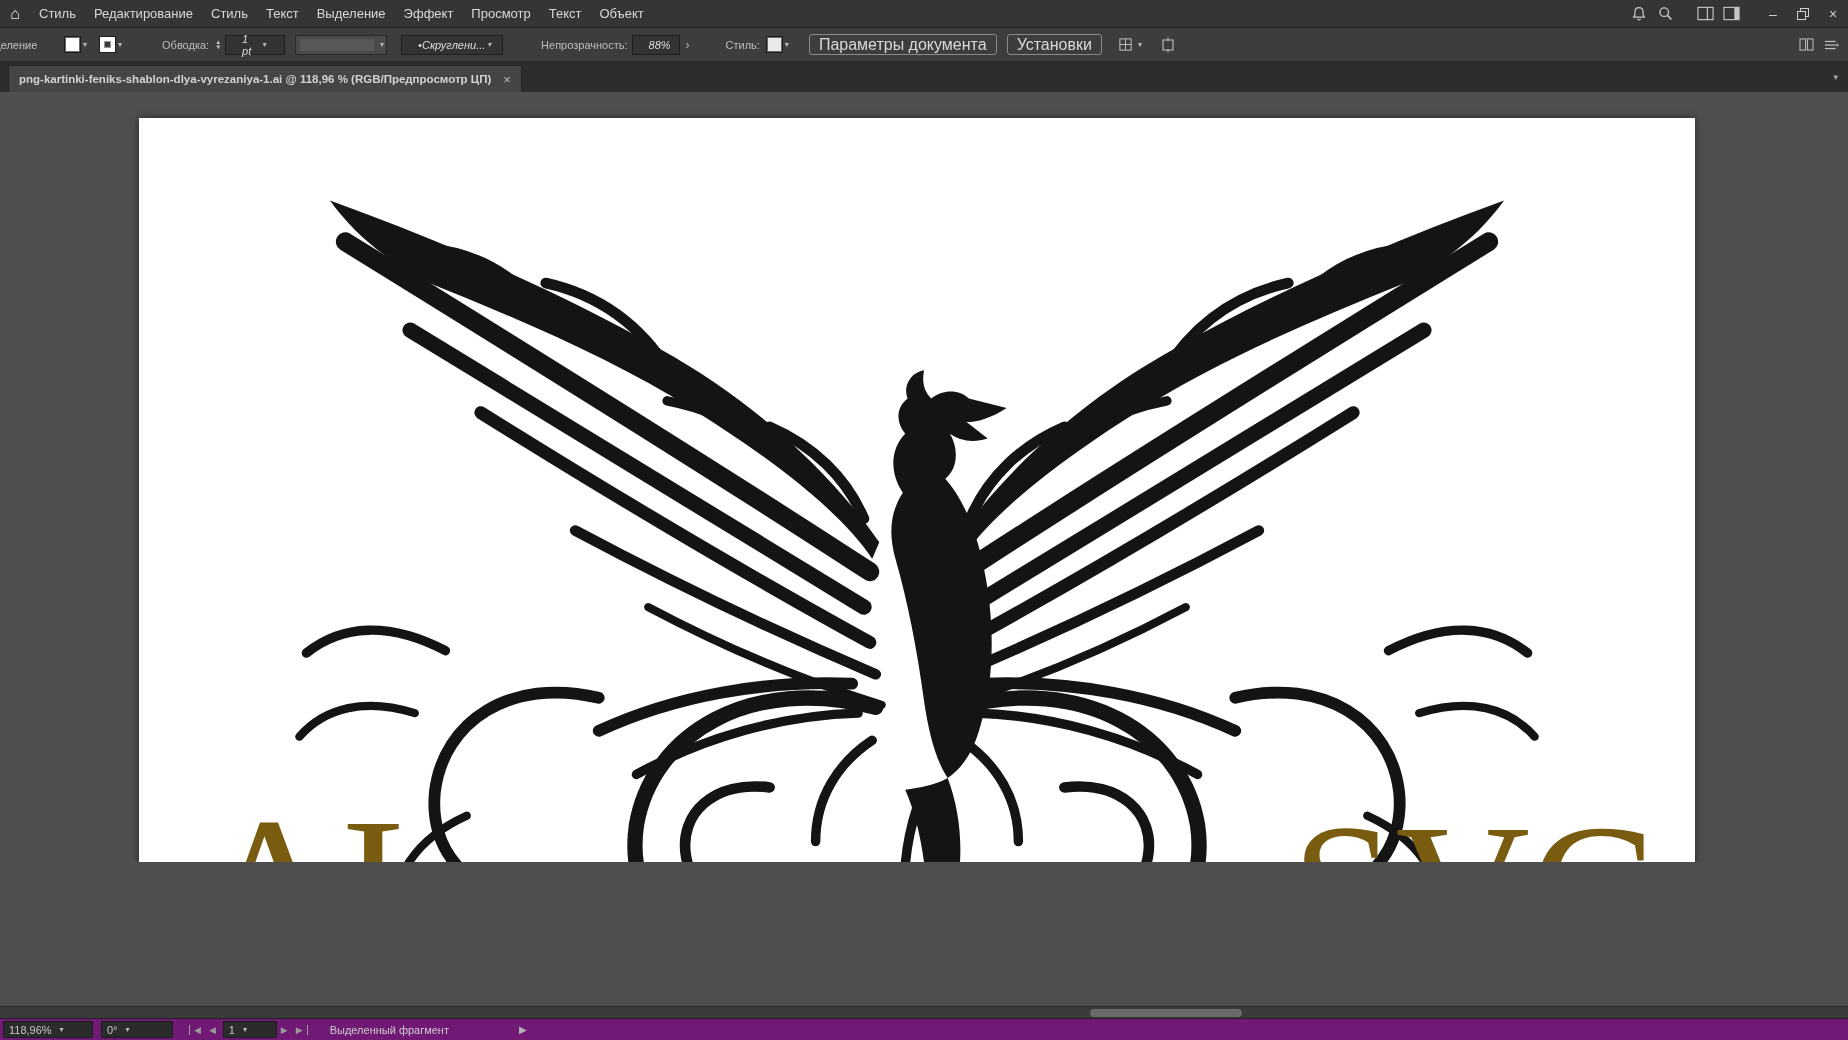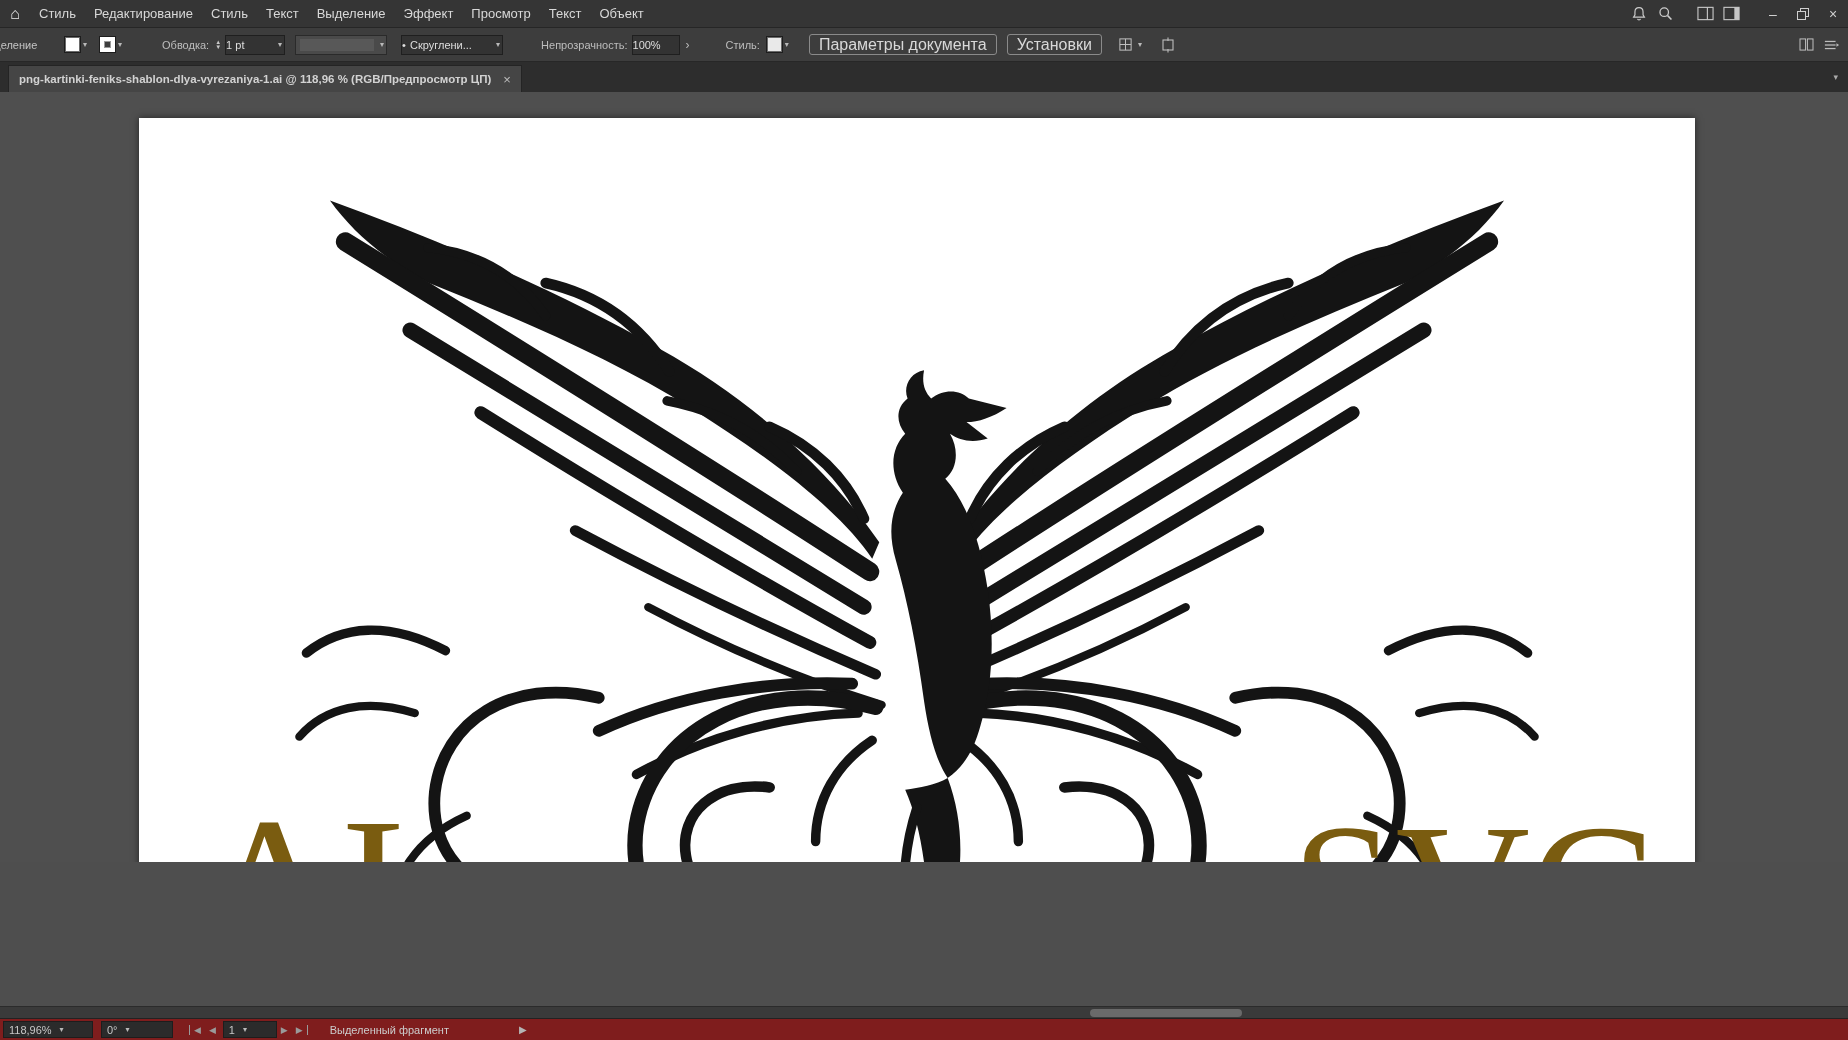--- a/index.html
+++ b/index.html
@@ -28,21 +28,21 @@
     display:flex; align-items:center; color:#cfcfcf; font-size:11px; }
   .tool-label-clip { width:46px; overflow:hidden; white-space:nowrap; flex:0 0 auto; }
   .tool-label-clip span { margin-left:-21px; color:#c4c4c4; }
   .swatch { width:17px; height:17px; background:#ffffff; border:1px solid #1d1d1d;
     box-shadow:0 0 0 1px #6a6a6a inset; }
   .swatch.stroke { background:#3d3d3d; box-shadow:0 0 0 4px #ffffff inset, 0 0 0 5px #9a9a9a inset; }
   .chev { font-size:8px; color:#b9b9b9; padding:0 2px; }
   .cb-label { color:#bdbdbd; white-space:nowrap;margin-left:24px; }
   .stepper { display:flex; flex-direction:column; line-height:5px; font-size:6px; color:#c9c9c9; }
   .field { background:#333333; border:1px solid #1f1f1f; height:20px;
-    display:flex; align-items:center; padding:0 0; color:#dedede; }
+    display:flex; align-items:center; padding:0 16px; color:#dedede;font-style:italic; }
   .field .chev { margin-left:auto; }
   .profile-box { width:92px; height:20px; background:#4a4a4a; border:1px solid #2a2a2a;
     display:flex; align-items:center; }
   .profile-box .bar { flex:1; height:12px; margin:0 4px; background:#585858; }
   .cb-btn { height:21px; border:1px solid #8a8a8a; border-radius:3px; background:#3d3d3d;
     color:#d8d8d8; font-size:16px; padding:0 9px; display:flex; align-items:center; white-space:nowrap; }
   .cb-iconbox { width:20px; height:20px; display:flex; align-items:center; justify-content:center; }
   .gap4{width:4px;} .gap6{width:6px;} .gap10{width:10px;} .gap14{width:14px;} .gap18{width:18px;}
 
   
@@ -58,21 +58,21 @@
   .artboard { position:absolute; left:139px; top:26px; width:1556px; height:878px; background:#ffffff;
     box-shadow:0 0 7px rgba(0,0,0,0.55); }
   .artboard svg { position:absolute; left:0; top:0; width:100%; height:100%; }
 
   
   .hscroll { position:absolute; left:0; top:1006px; width:1848px; height:12px; background:#3a3a3a;
     border-top:1px solid #2b2b2b; }
   .hthumb { position:absolute; left:1090px; top:2px; width:152px; height:8px; background:#6a6a6a; border-radius:4px; }
 
   
-  .statusbar { position:absolute; left:0; top:1018px; width:1848px; height:22px; background:#7f1d1d;
+  .statusbar { position:absolute; left:0; top:1018px; width:1848px; height:22px; background:#701a75;
     border-top:1px solid #222222; display:flex; align-items:center; color:#c7c7c7; font-size:11px; }
   .sb-box { background:#2b2b2b; border:1px solid #1d1d1d; height:17px; display:flex; align-items:center;
     padding:0 5px; margin-left:3px; }
   .sb-box .chev { margin-left:6px; }
   .nav-btn { color:#9a9a9a; font-size:9px; padding:0 4px; }
   .nav-btn.edge { border-left:1px solid #9a9a9a; }
   .nav-btn.edge-r { border-right:1px solid #9a9a9a; }
   .sb-status { margin-left:22px; color:#cccccc; }
   .sb-play { margin-left:70px; color:#b5b5b5; font-size:10px; }
 </style>
@@ -169,21 +169,21 @@
     <div class="field" style="width:102px;">
       <span>•</span>
       <span class="gap4"></span>
       <span>Скруглени...</span>
       <span class="chev">▾</span>
     </div>
     <span class="gap14"></span>
     <span class="cb-label">Непрозрачность:</span>
     <span class="gap4"></span>
     <div class="field" style="width:48px;">
-      <span>100%</span>
+      <span>88%</span>
     </div>
     <span class="gap4"></span>
     <span class="chev" style="font-size:12px;">›</span>
     <span class="gap10"></span>
     <span class="cb-label">Стиль:</span>
     <span class="gap6"></span>
     <div class="swatch" style="background:#e9e9e9;"></div>
     <span class="chev">▾</span>
     <span class="gap18"></span>
     <button class="cb-btn">Параметры документа</button>

